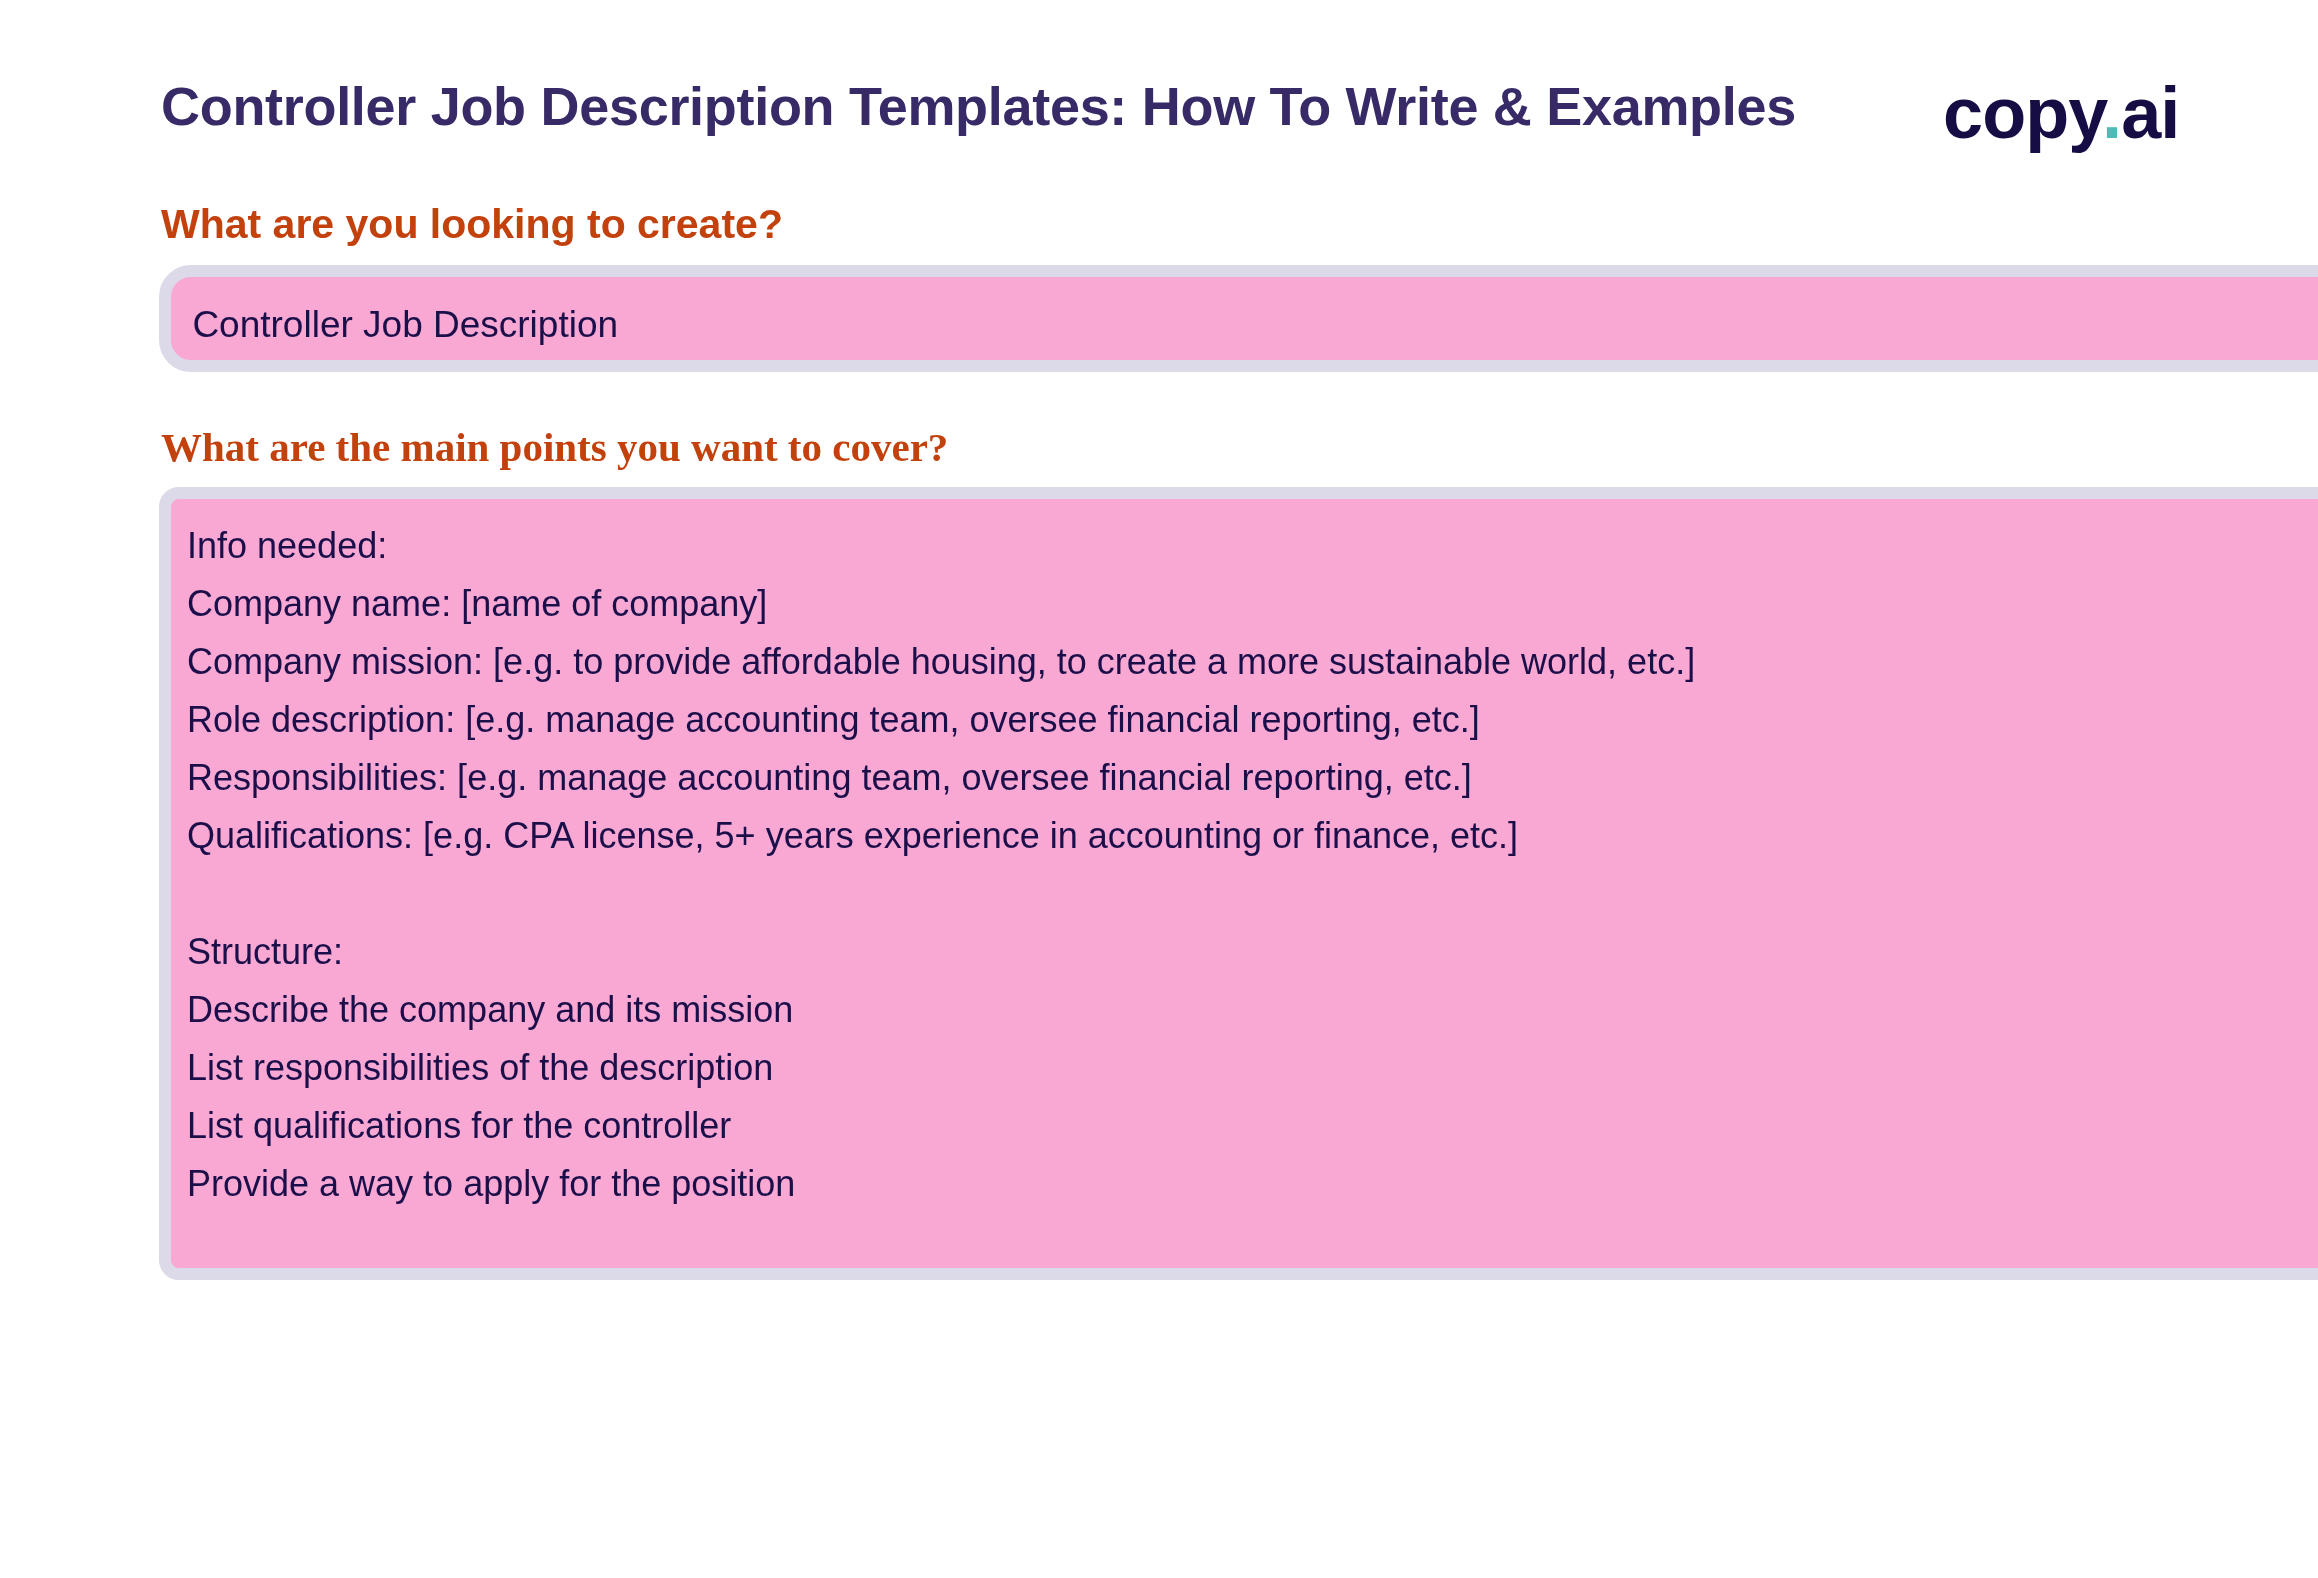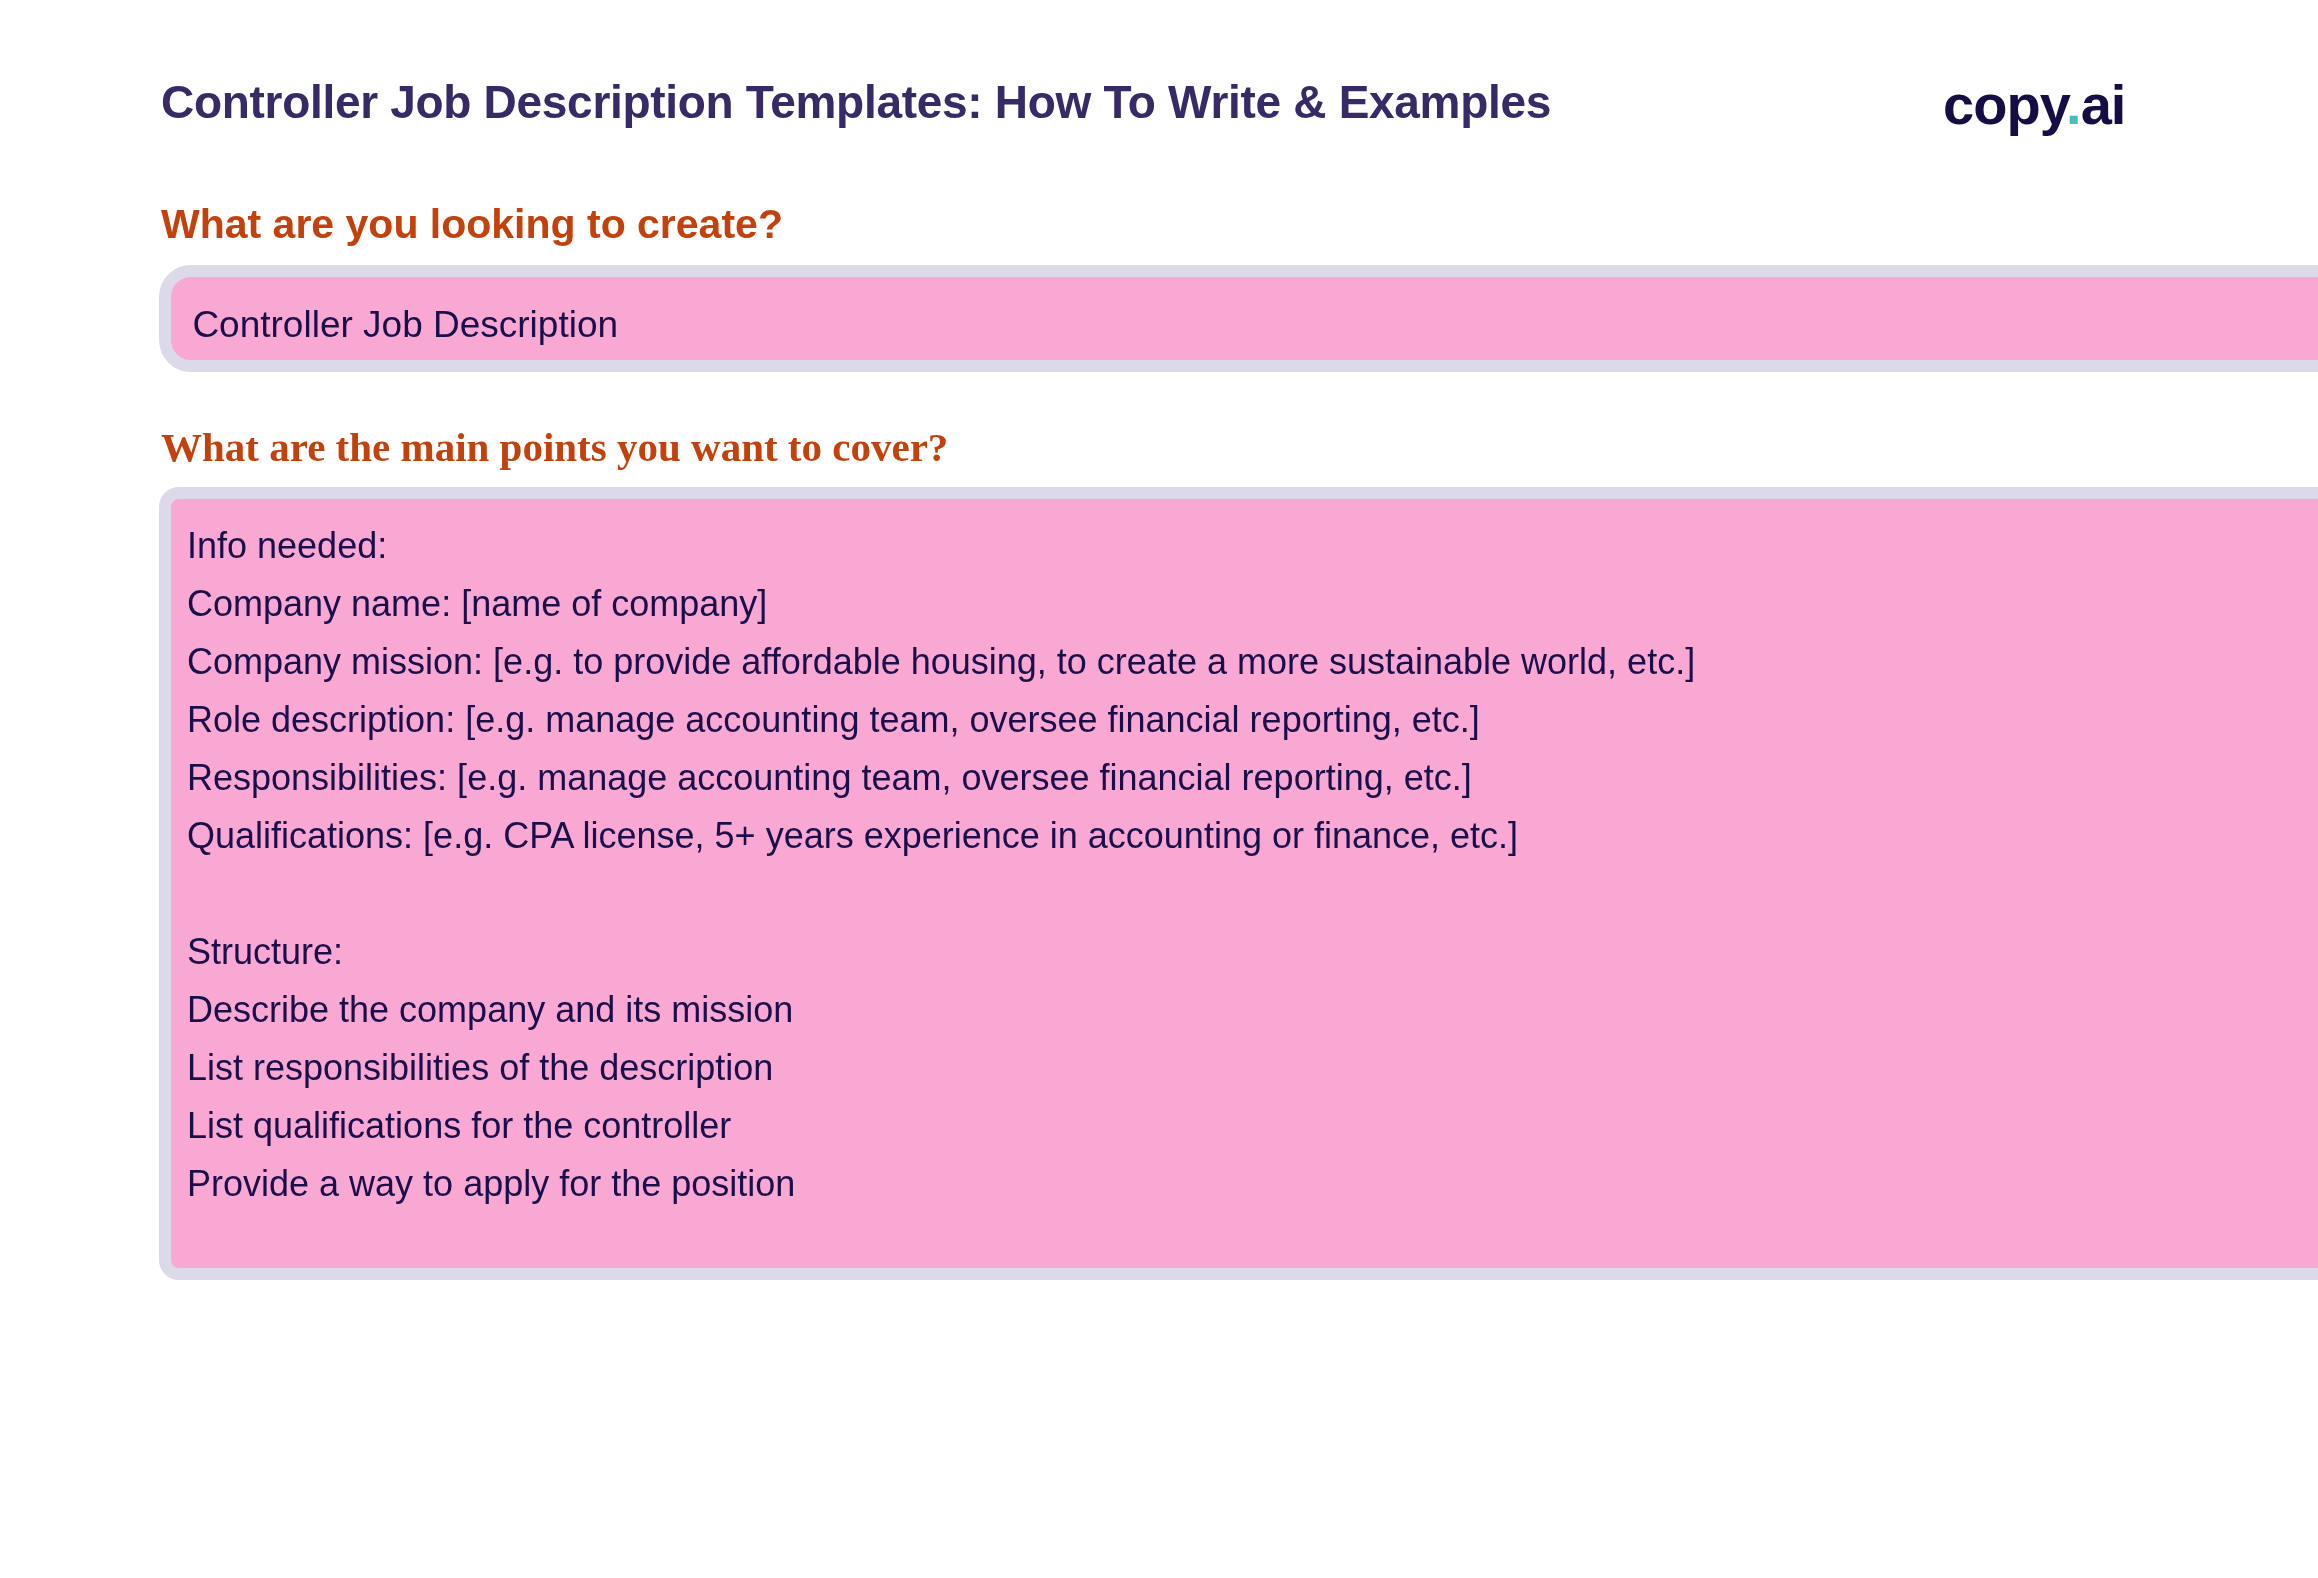--- a/index.html
+++ b/index.html
@@ -11,32 +11,32 @@
       width: 2319px;
       height: 1578px;
       position: relative;
       overflow: hidden;
       font-family: "Liberation Sans", "DejaVu Sans", sans-serif;
     }
     .title {
       position: absolute;
       left: 161px;
       top: 79px;
-      font-size: 46px;
+      font-size: 54px;
       font-weight: 700;
       color: #372a66;
       letter-spacing: -0.3px;
       white-space: nowrap;
       line-height: 1;
     }
     .logo {
       position: absolute;
       left: 1943px;
       top: 77px;
-      font-size: 56px;
+      font-size: 72px;
       font-weight: 700;
       color: #170d45;
       letter-spacing: -0.9px;
       line-height: 1;
       white-space: nowrap;
     }
     .logo .dot {
       color: #4bbcb6;
     }
     .label {

